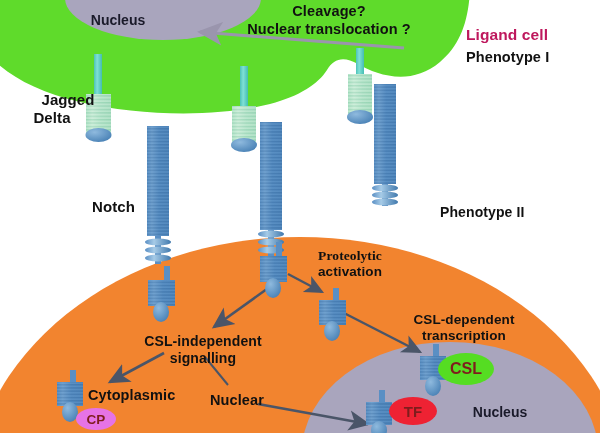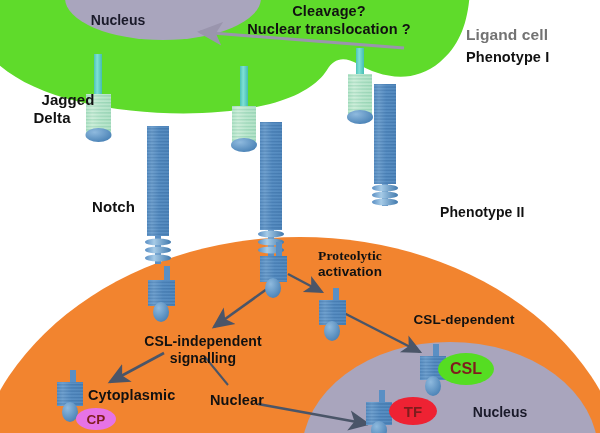--- a/index.html
+++ b/index.html
@@ -3,21 +3,21 @@
 <meta charset="utf-8">
 <style>
   html,body{margin:0;padding:0;background:#ffffff;}
   body{width:600px;height:433px;overflow:hidden;
        font-family:"Liberation Sans","DejaVu Sans",sans-serif;}
   #stage{position:relative;width:600px;height:433px;background:#fff;}
   #stage svg{position:absolute;left:0;top:0;}
   .lbl{position:absolute;font-weight:bold;color:#111;white-space:nowrap;
        line-height:1.08;letter-spacing:0.1px;}
   .ctr{text-align:center;transform:translateX(-50%);}
-  .lbl.green{color:#737373;}
+  .lbl.green{color:#be185d;}
   .lbl.orange{color:#f08030;}
   .nuc-lbl{position:absolute;font-weight:bold;color:#1a1a2a;font-size:14px;
            white-space:nowrap;transform:translateX(-50%);}
   .badge{position:absolute;display:flex;align-items:center;justify-content:center;
          font-weight:bold;color:#7f1d1d;border-radius:50%;
          transform:translate(-50%,-50%);}
 </style>
 </head>
 <body>
 
@@ -228,20 +228,21 @@
 
   <div class="lbl" style="left:92px;top:199px;font-size:15px;">Notch</div>
 
   <div class="lbl" style="left:440px;top:205px;font-size:14px;">Phenotype II</div>
 
 
   <div class="lbl ctr" style="left:350px;top:249px;font-size:13.5px;font-family:Liberation Serif, serif;">Proteolytic</div>
   <div class="lbl ctr" style="left:350px;top:265px;font-size:13.5px;">activation</div>
 
   <div class="lbl ctr" style="left:464px;top:313px;font-size:13.5px;">CSL-dependent</div>
+  <div class="lbl ctr" style="left:464px;top:329px;font-size:13.5px;">transcription</div>
 
   <div class="lbl ctr" style="left:203px;top:334px;font-size:14px;">CSL-independent</div>
   <div class="lbl ctr" style="left:203px;top:351px;font-size:14px;">signalling</div>
 
   <div class="lbl" style="left:88px;top:388px;font-size:14.5px;">Cytoplasmic</div>
 
   <div class="lbl ctr" style="left:237px;top:393px;font-size:14.5px;">Nuclear</div>
 
   <div class="badge" style="left:96px;top:419px;width:40px;height:22px;font-size:13.5px;">CP</div>
 

